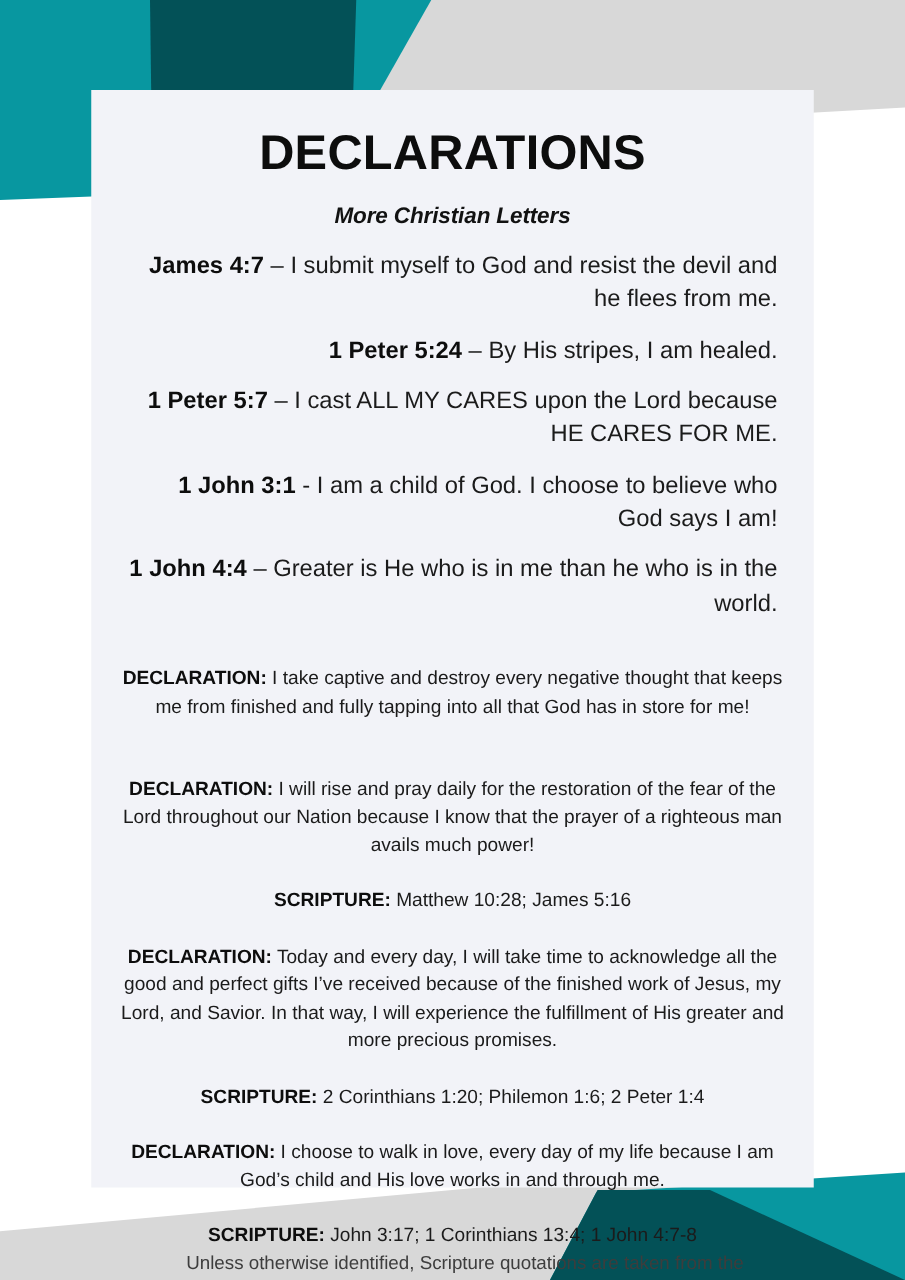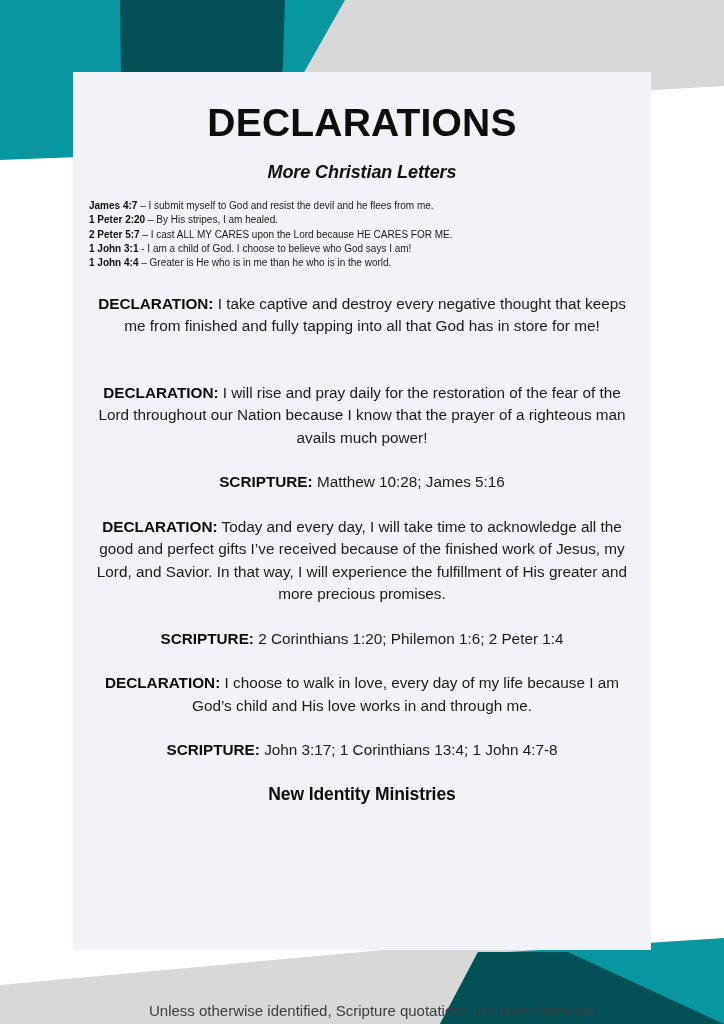--- a/index.html
+++ b/index.html
@@ -67,25 +67,25 @@
     line-height: 1.15;
     margin: 0 0 16px 0;
     letter-spacing: -0.1px;
   }
 
   .verse-block {
     padding: 0 10px;
   }
 
   .verse-line {
-    font-size: 10px;
+    font-size: 19px;
     line-height: 1.44;
-    text-align: left;
+    text-align: right;
     color: #1b1b1b;
-    margin: 0;
+    margin: 13px;
   }
 
   .verse-ref {
     font-weight: bold;
     color: #0d0d0d;
   }
 
   .section-gap {
     height: 22px;
   }
@@ -170,24 +170,24 @@
   <div id="content-card">
 
     <h1 id="doc-title">DECLARATIONS</h1>
     <h2 id="doc-subtitle">More Christian Letters</h2>
 
     <div class="verse-block">
       <p class="verse-line">
         <span class="verse-ref">James 4:7</span><span> – </span><span>I submit myself to God and resist the devil and he flees from me.</span>
       </p>
       <p class="verse-line">
-        <span class="verse-ref">1 Peter 2:20</span><span> – </span><span>By His stripes, I am healed.</span>
-      </p>
-      <p class="verse-line">
-        <span class="verse-ref">2 Peter 5:7</span><span> – </span><span>I cast ALL MY CARES upon the Lord because HE CARES FOR ME.</span>
+        <span class="verse-ref">1 Peter 5:24</span><span> – </span><span>By His stripes, I am healed.</span>
+      </p>
+      <p class="verse-line">
+        <span class="verse-ref">1 Peter 5:7</span><span> – </span><span>I cast ALL MY CARES upon the Lord because HE CARES FOR ME.</span>
       </p>
       <p class="verse-line">
         <span class="verse-ref">1 John 3:1</span><span> - </span><span>I am a child of God. I choose to believe who God says I am!</span>
       </p>
       <p class="verse-line">
         <span class="verse-ref">1 John 4:4</span><span> – </span><span>Greater is He who is in me than he who is in the world.</span>
       </p>
     </div>
 
     <div class="section-gap"></div>

